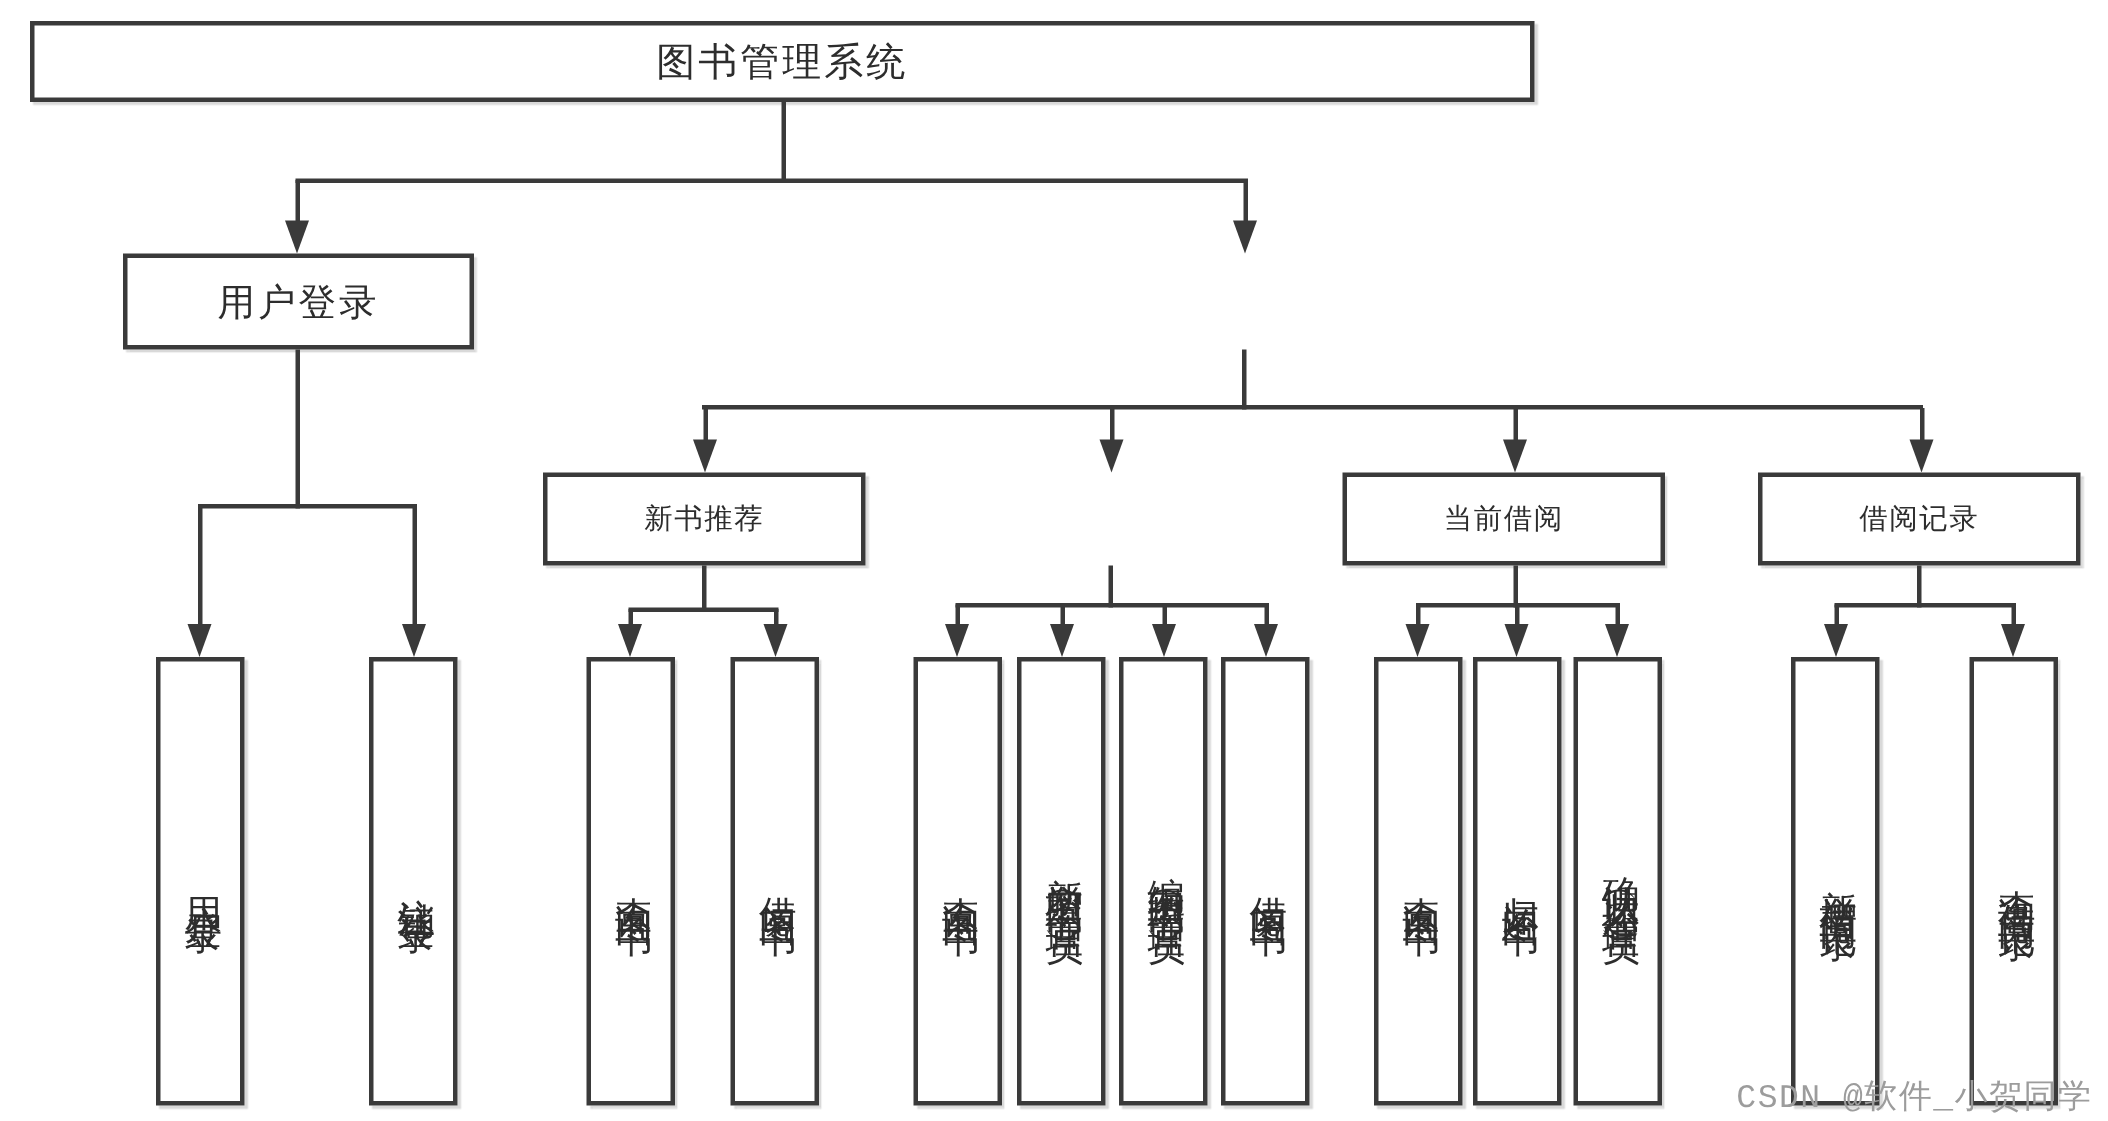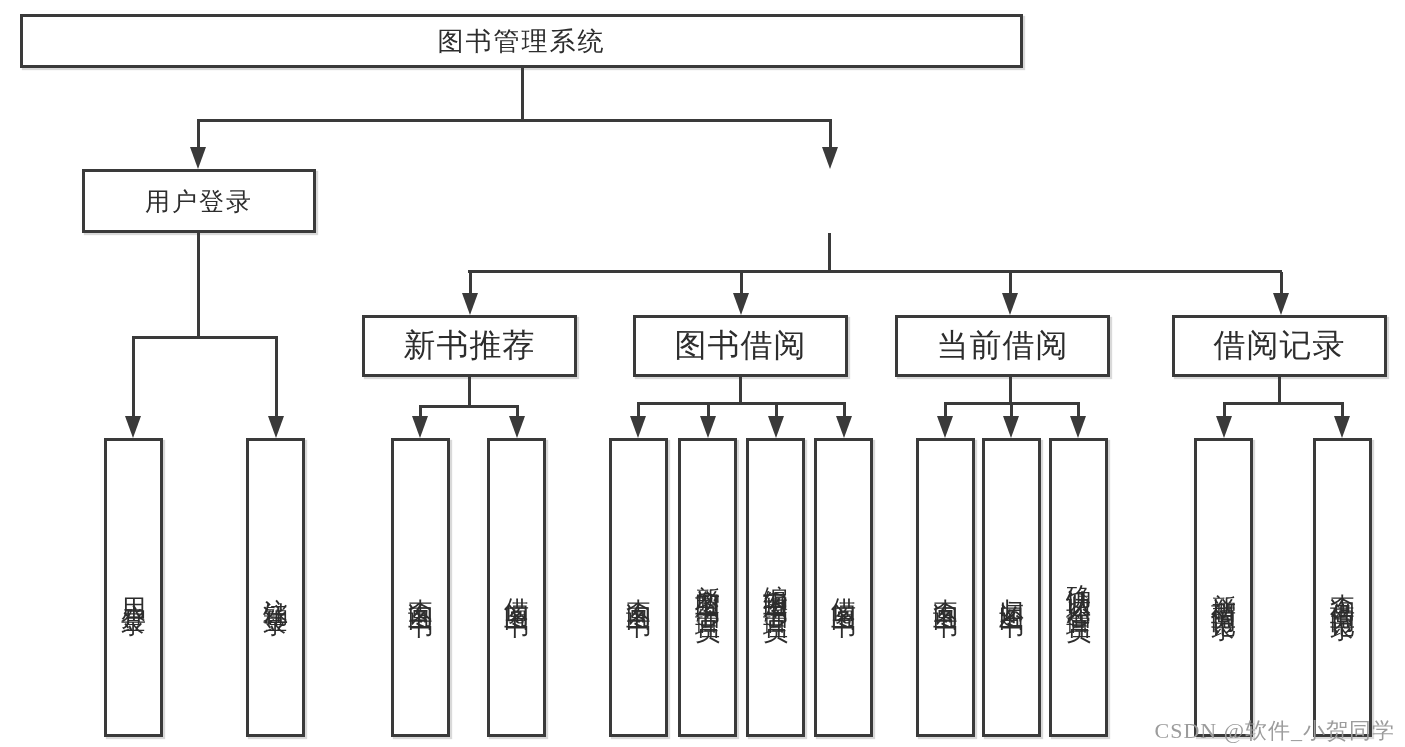--- a/index.html
+++ b/index.html
@@ -6,36 +6,36 @@
     --line:#3a3a3a;
     --text:#2d2d2d;
     --background:#ffffff;
     --watermark:#9c9c9c;
   }
   html,body{margin:0;padding:0;background:var(--background);}
   .canvas{
     position:relative;
     width:1405px;height:747px;
     background:var(--background);
-    font-family:Liberation Serif, serif;
+    font-family:Liberation Mono, monospace;
     color:var(--text);
     overflow:hidden;
   }
   .box{
     position:absolute;
     box-sizing:border-box;
     border:3px solid var(--line);
     background:var(--background);
     display:flex;align-items:center;justify-content:center;
     box-shadow:2px 2px 1px rgba(0,0,0,0.15);
     color:var(--text);
   }
   .lv1{font-size:26px;letter-spacing:2px;}
   .lv2{font-size:25px;letter-spacing:2px;}
-  .lv3{font-size:32px;letter-spacing:1px;}
+  .lv3{font-size:19px;letter-spacing:1px;}
   .leaf{
     font-size:25px;
     writing-mode:vertical-rl;
     text-orientation:mixed;
     letter-spacing:5px;
     line-height:1;
   }
   .hline,.vline{position:absolute;background:var(--line);}
   .arrow{position:absolute;width:0;}
   .arrow::before{
@@ -76,21 +76,20 @@
   <div class="arrow" style="left:276px;top:337px;height:101px"></div>
 
   <div class="vline" style="left:828px;top:233px;width:3px;height:40px"></div>
   <div class="hline" style="left:468px;top:270px;width:814px;height:3px"></div>
   <div class="arrow" style="left:470px;top:272px;height:43px"></div>
   <div class="arrow" style="left:741px;top:272px;height:43px"></div>
   <div class="arrow" style="left:1010px;top:272px;height:43px"></div>
   <div class="arrow" style="left:1281px;top:272px;height:43px"></div>
 
   <div class="box lv3" style="left:362px;top:315px;width:215px;height:62px">新书推荐</div>
-  <div class="box lv3" style="left:633px;top:315px;width:215px;height:62px">图书借阅</div>
   <div class="box lv3" style="left:895px;top:315px;width:215px;height:62px">当前借阅</div>
   <div class="box lv3" style="left:1172px;top:315px;width:215px;height:62px">借阅记录</div>
 
   <div class="vline" style="left:468px;top:377px;width:3px;height:31px"></div>
   <div class="hline" style="left:419px;top:405px;width:100px;height:3px"></div>
   <div class="arrow" style="left:420px;top:406px;height:32px"></div>
   <div class="arrow" style="left:517px;top:406px;height:32px"></div>
 
   <div class="vline" style="left:739px;top:377px;width:3px;height:28px"></div>
   <div class="hline" style="left:637px;top:402px;width:209px;height:3px"></div>

